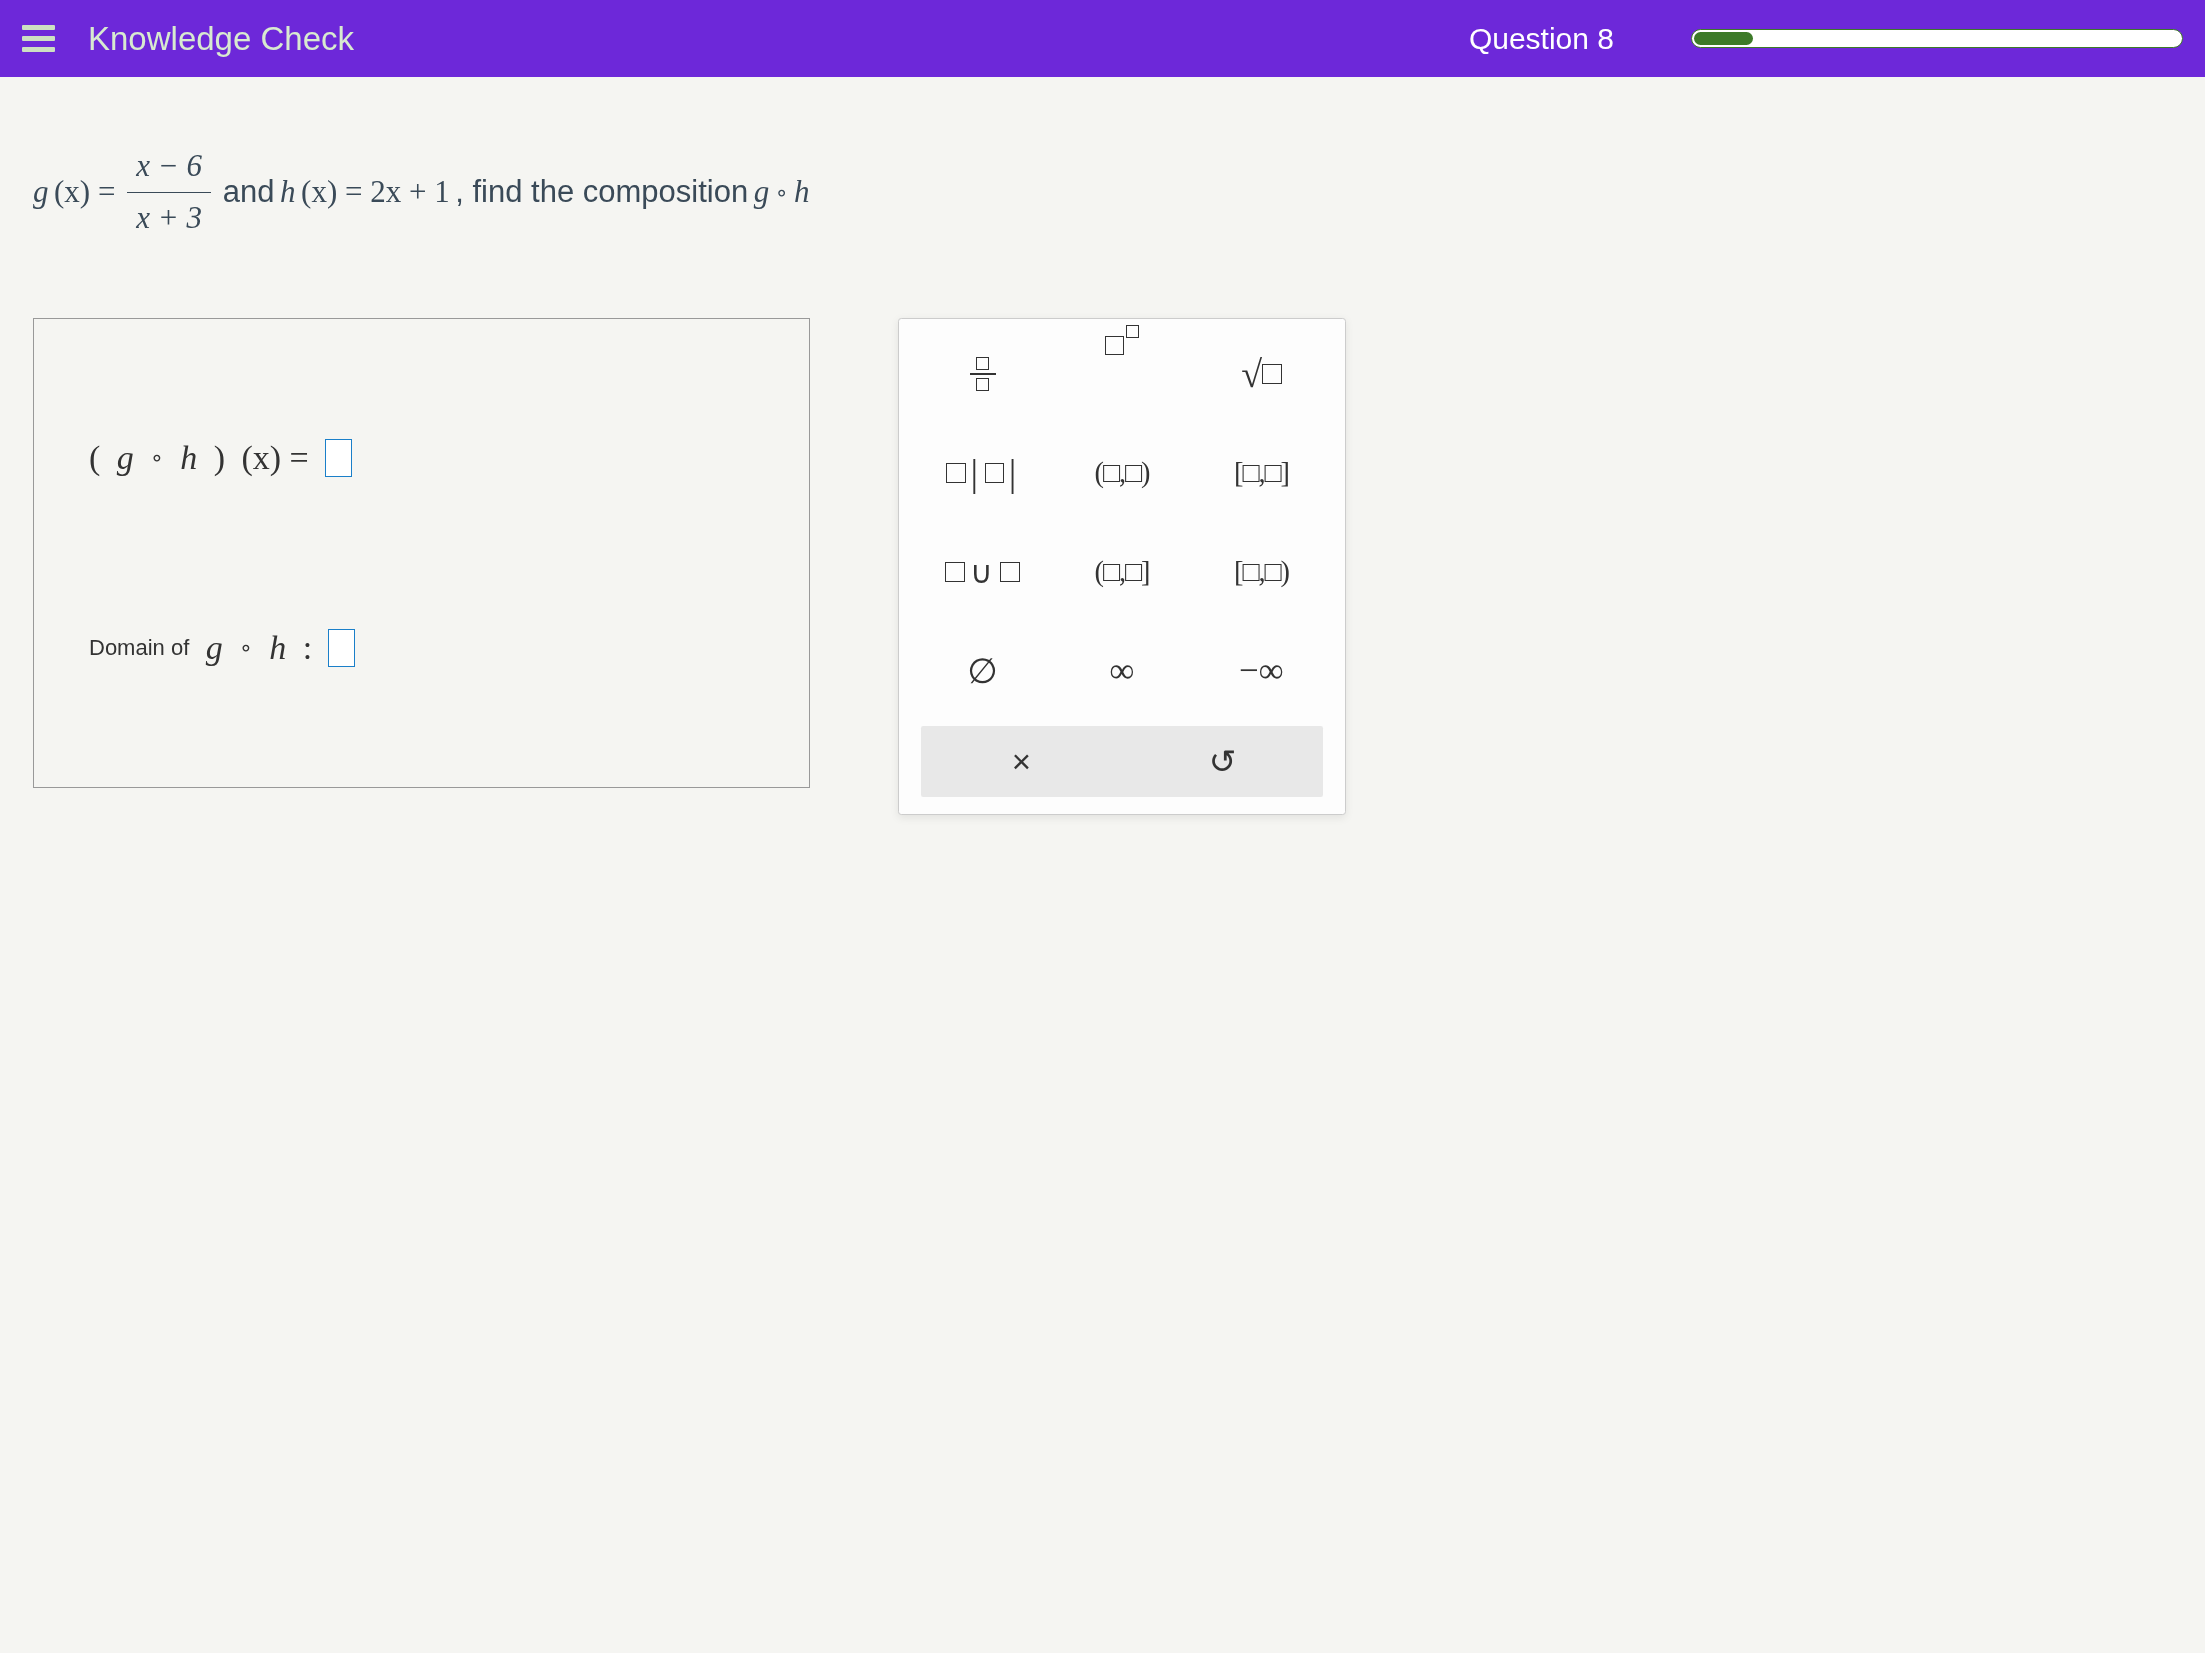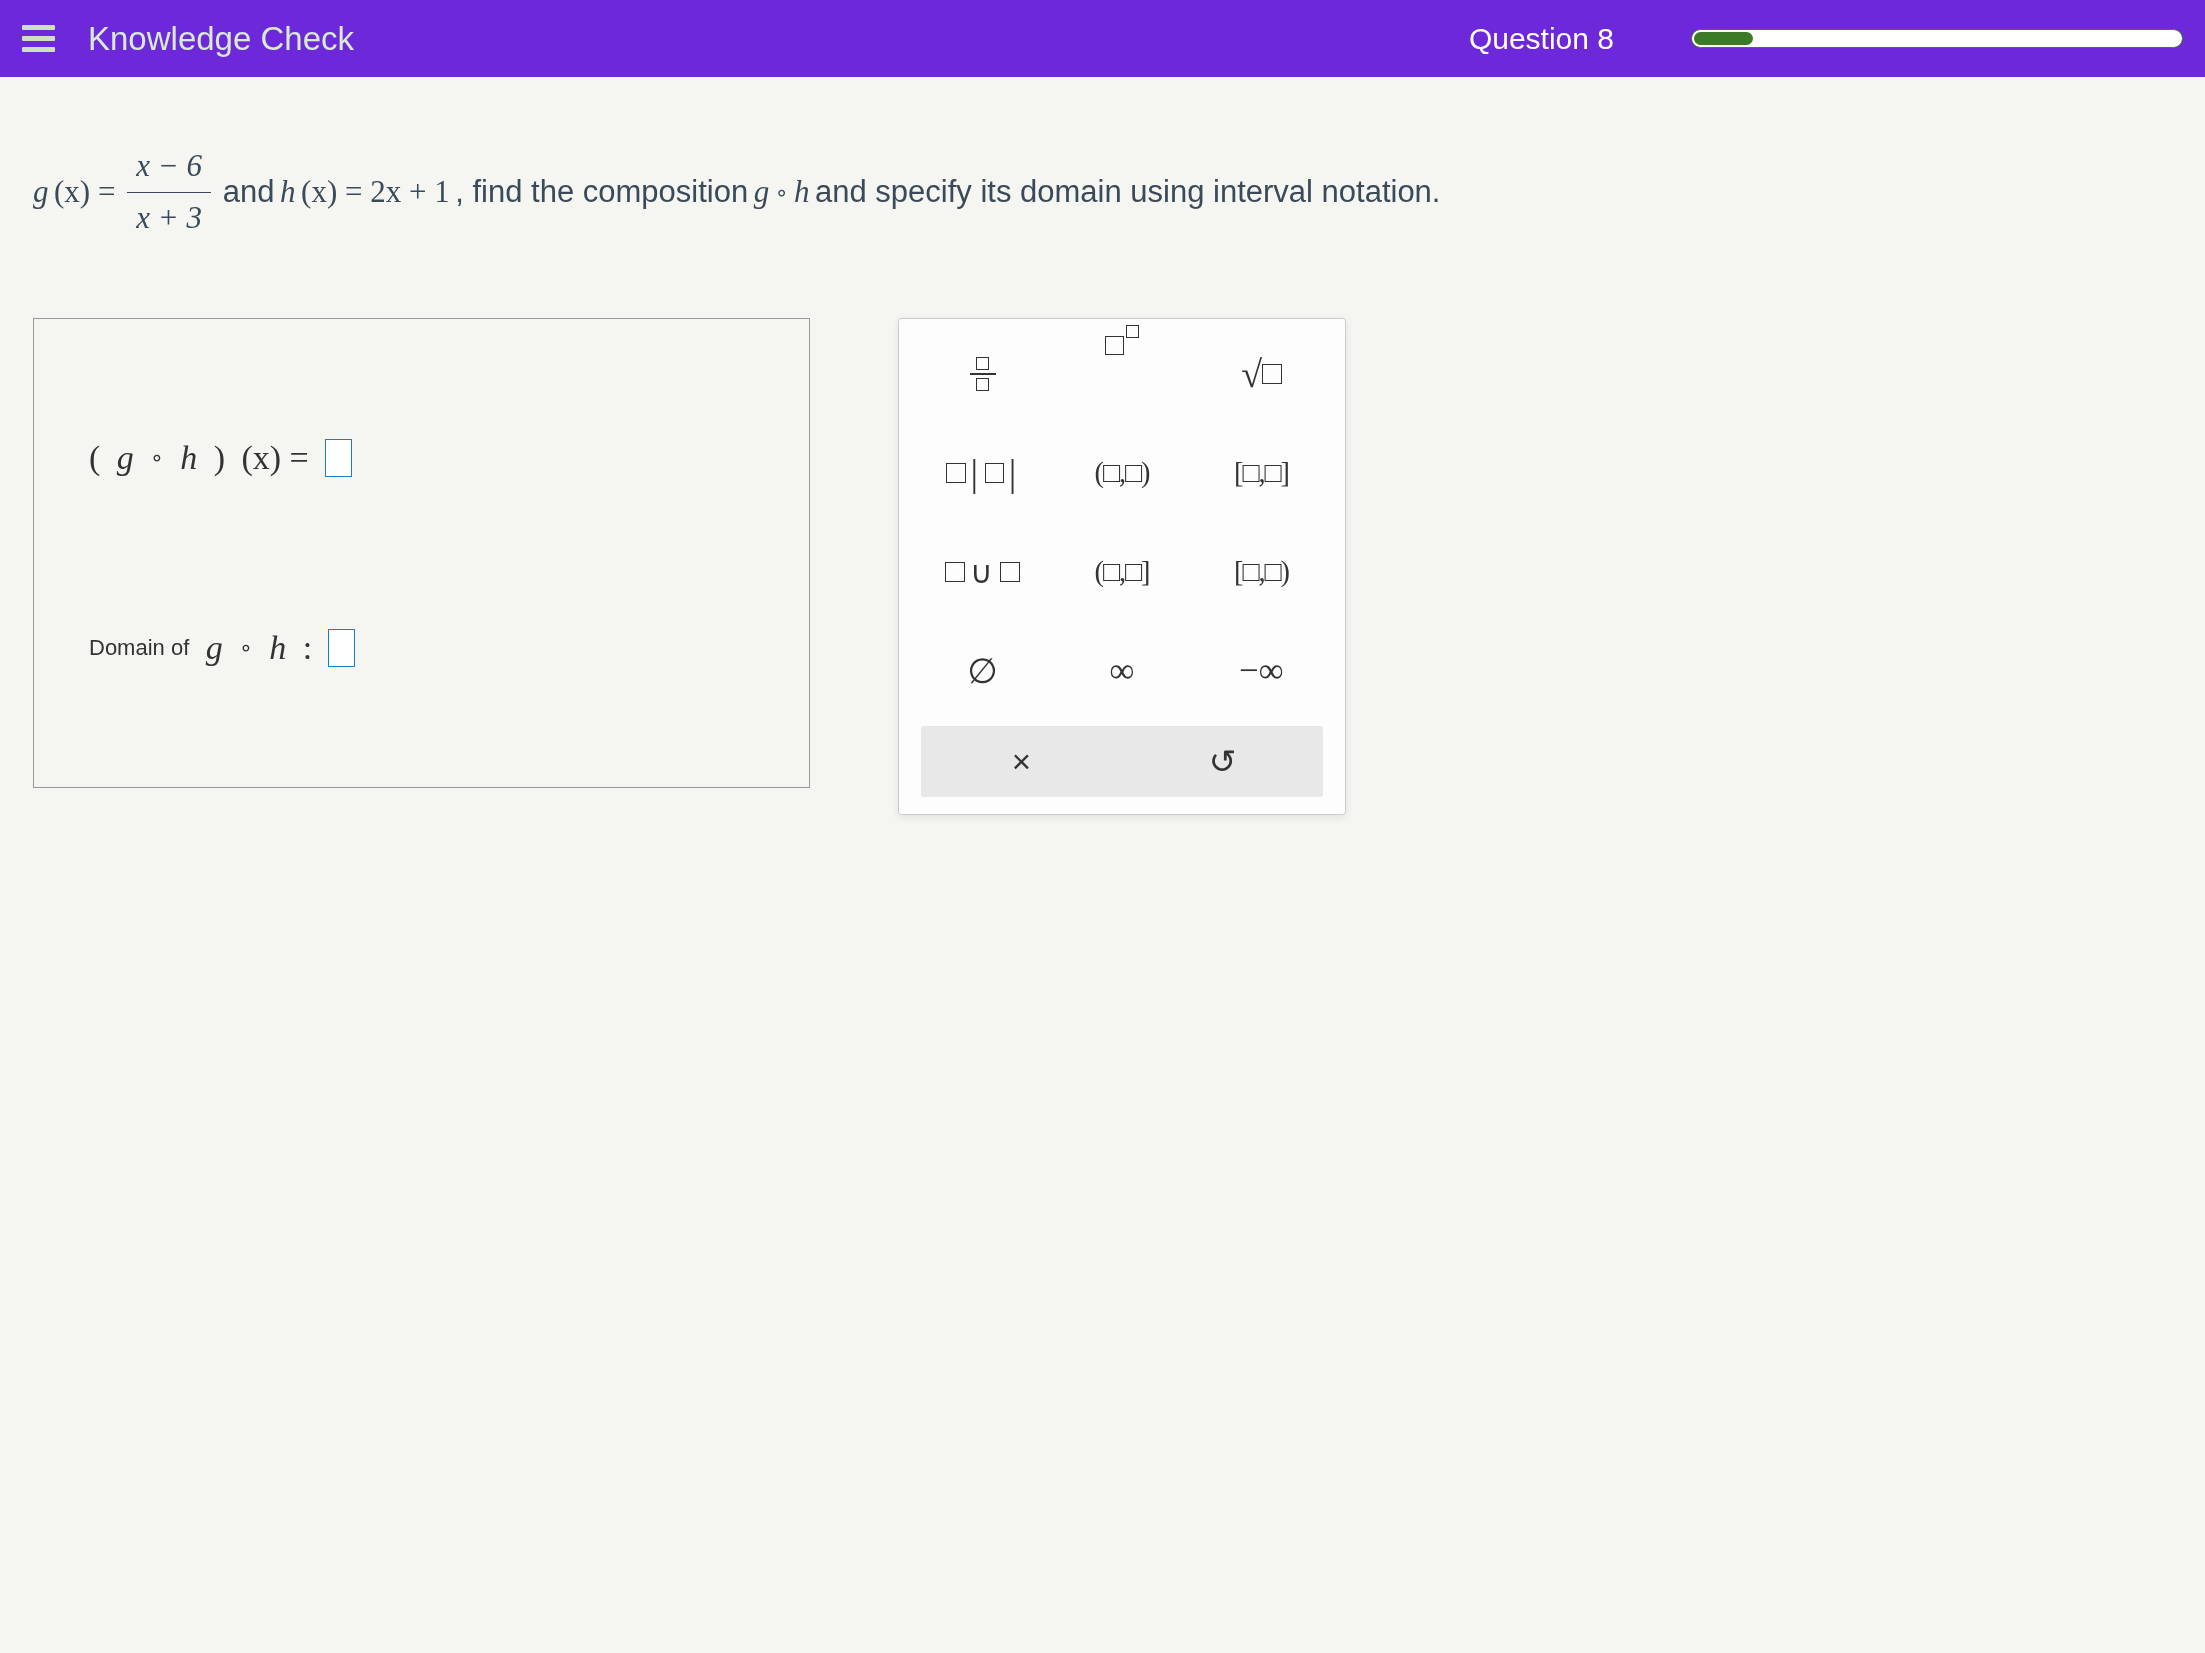--- a/index.html
+++ b/index.html
@@ -213,21 +213,20 @@
       <span class="num">x − 6</span>
       <span class="den">x + 3</span>
     </span>
     <span>and</span>
     <span class="math">h</span>
     <span class="math" style="font-style:normal">(x) = 2x + 1</span>
     <span>, find the composition</span>
     <span class="math">g</span>
     <span class="compose-sym">∘</span>
     <span class="math">h</span>
-    <span>and specify its domain using interval notation.</span>
   </div>
 
   <div class="row-area">
     <div class="answer-box">
       <div class="answer-line">
         <span style="font-style:normal">(</span>
         <span class="italic">g</span>
         <span class="compose-sym">∘</span>
         <span class="italic">h</span>
         <span style="font-style:normal">)</span>

